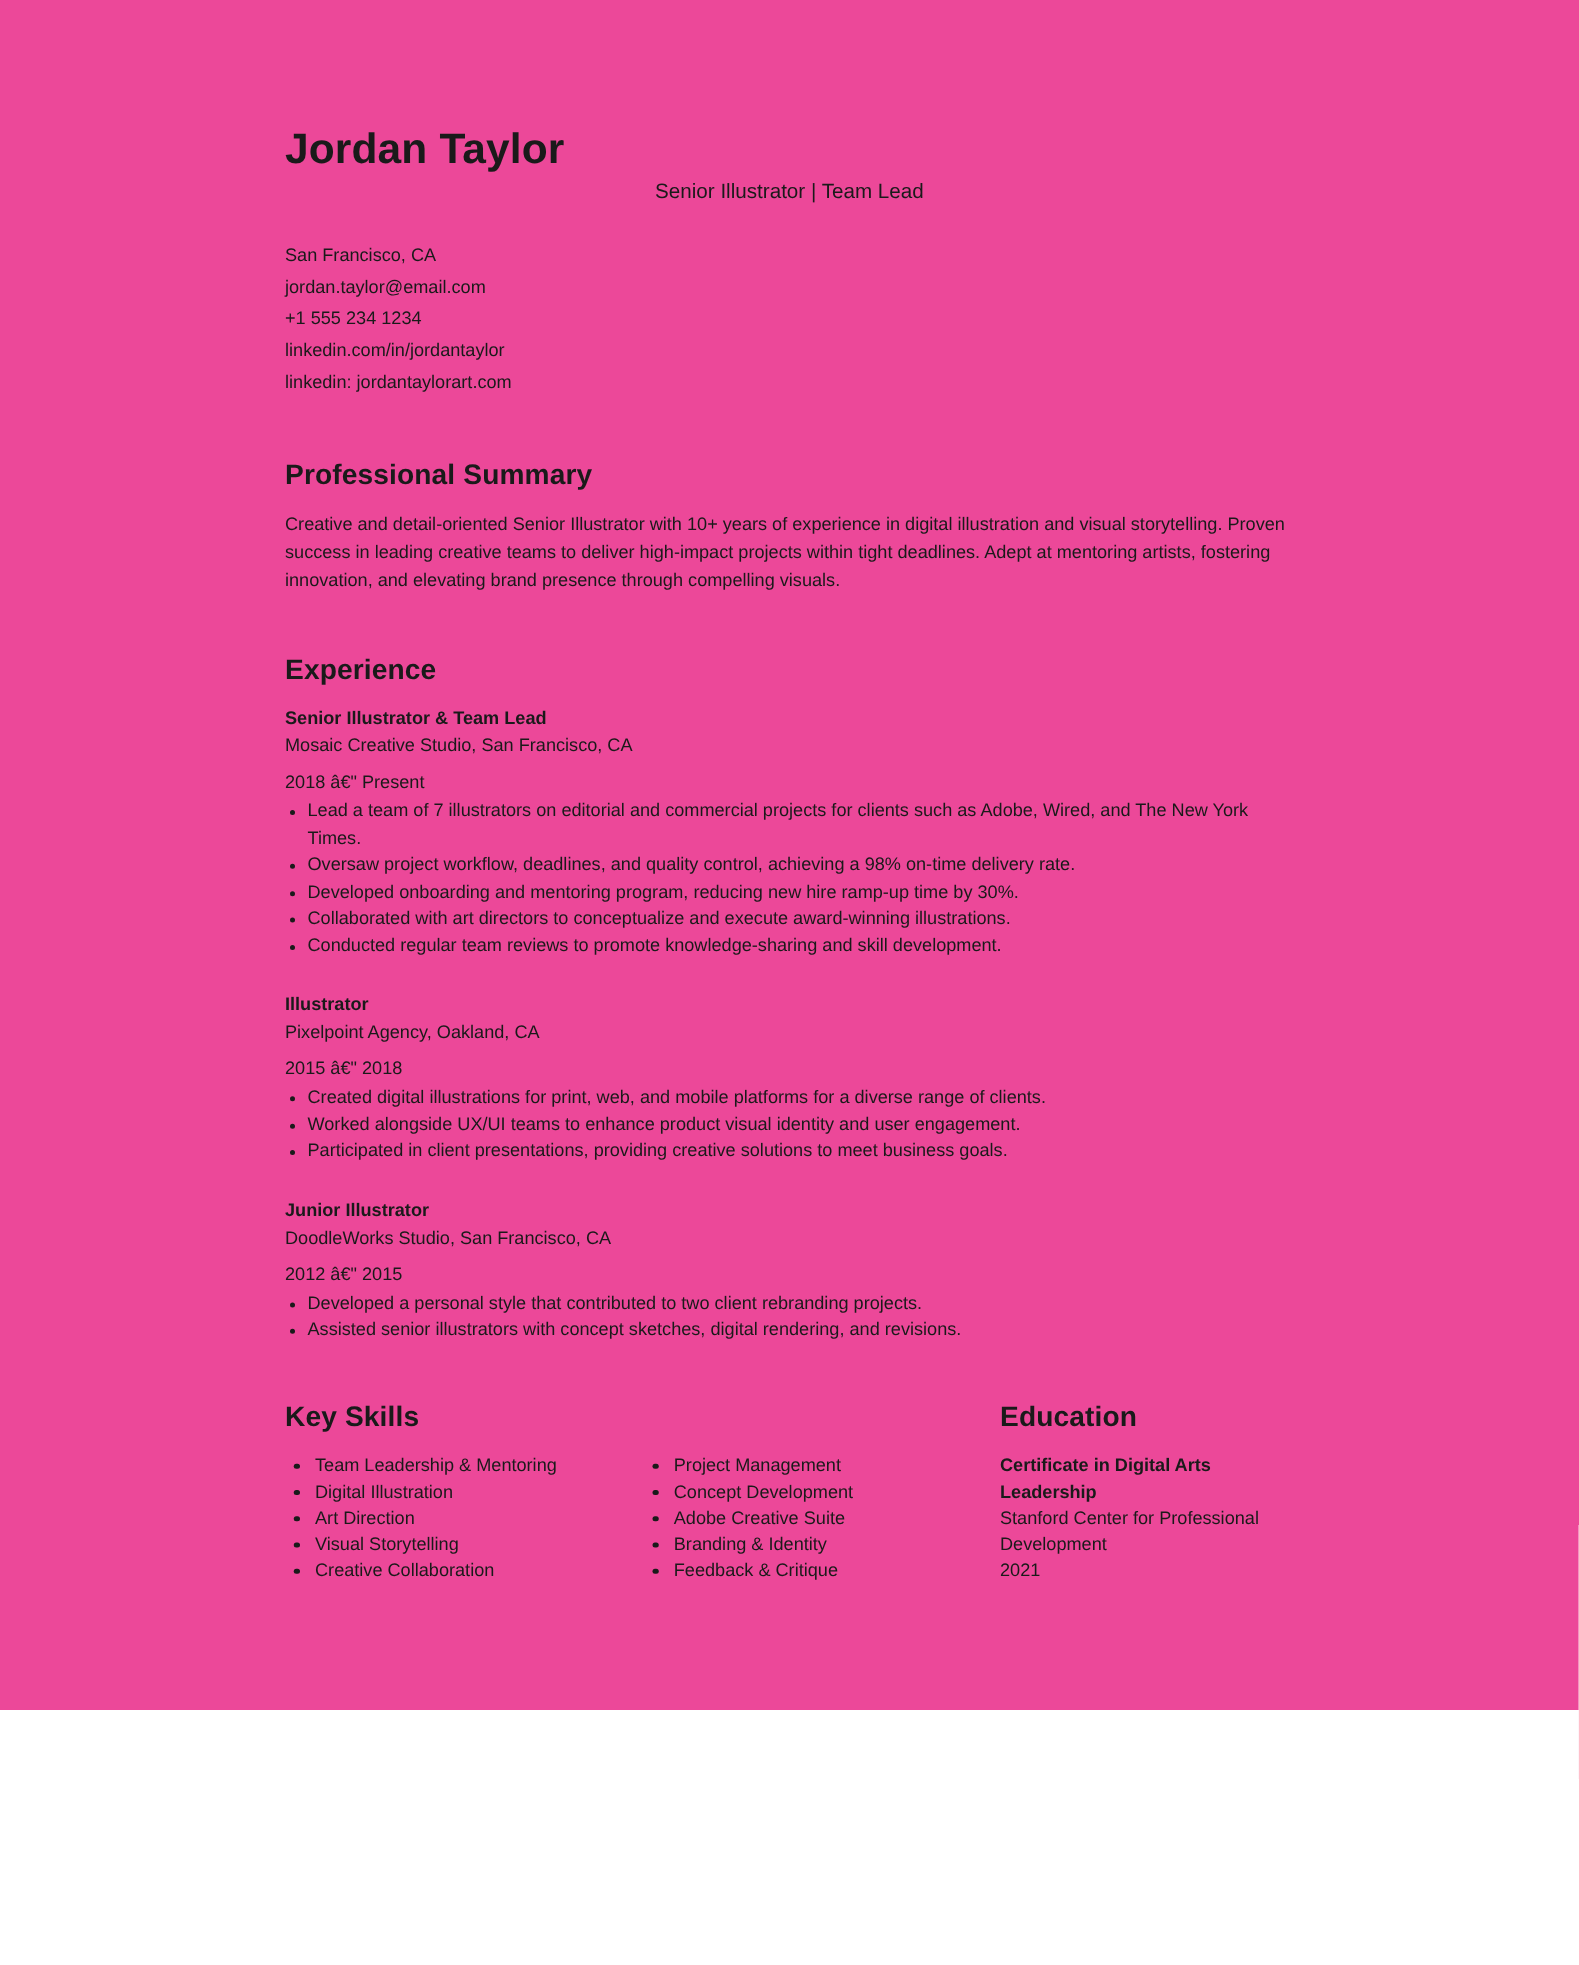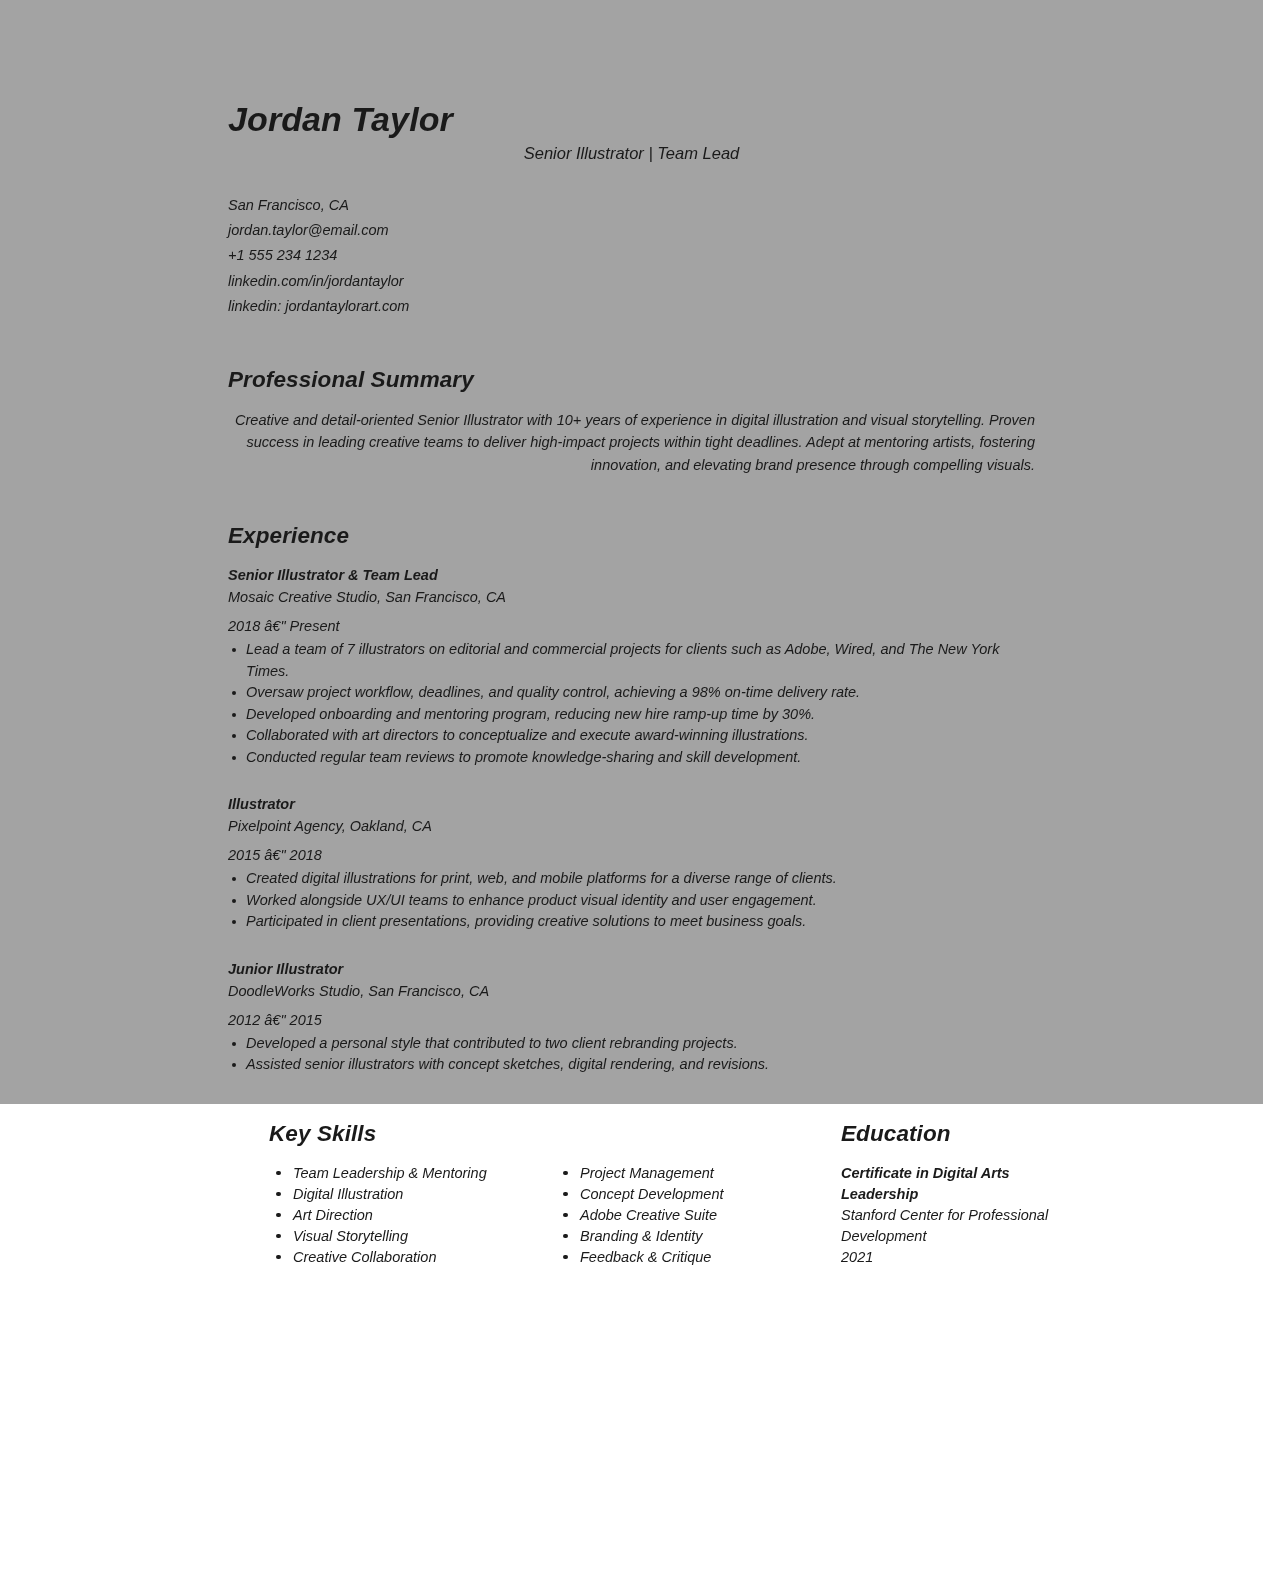--- a/index.html
+++ b/index.html
@@ -10,25 +10,24 @@
   body {
     width: 1263px;
     height: 1572px;
     font-family: "Liberation Sans", sans-serif;
     color: #1a1a1a;
     -webkit-font-smoothing: antialiased;
   }
   .page {
     position: relative;
     width: 1263px;
-    height: 1104px;
-    background: #a3a3a3;
+    height: 1368px;
+    background: #ec4899;
     box-sizing: border-box;
     padding: 100px 228px 0 228px;
-    font-style: italic;
   }
   .content {
     width: 807px;
   }
 
   
   .name {
     font-size: 34px;
     font-weight: bold;
     letter-spacing: 0.1px;
@@ -57,21 +56,21 @@
     letter-spacing: 0.1px;
   }
   .section {
     margin-top: 46px;
   }
 
   .summary-text {
     font-size: 14.5px;
     line-height: 22.5px;
     margin: 0;
-    text-align: right;
+    text-align: left;
   }
 
   
   .job {
     margin-bottom: 26px;
   }
   .job:last-child { margin-bottom: 0; }
   .job-title {
     font-size: 14.5px;
     font-weight: bold;
@@ -110,21 +109,20 @@
     height: 4px;
     border-radius: 50%;
     background: #1a1a1a;
   }
 
   
   .bottom {
     margin-top: 44px;
     display: flex;
     align-items: flex-start;
-    margin-left: 41px;
   }
   .skills-area {
     width: 572px;
     flex: 0 0 572px;
   }
   .edu-area {
     width: 235px;
     flex: 0 0 235px;
   }
   .skills-columns {

